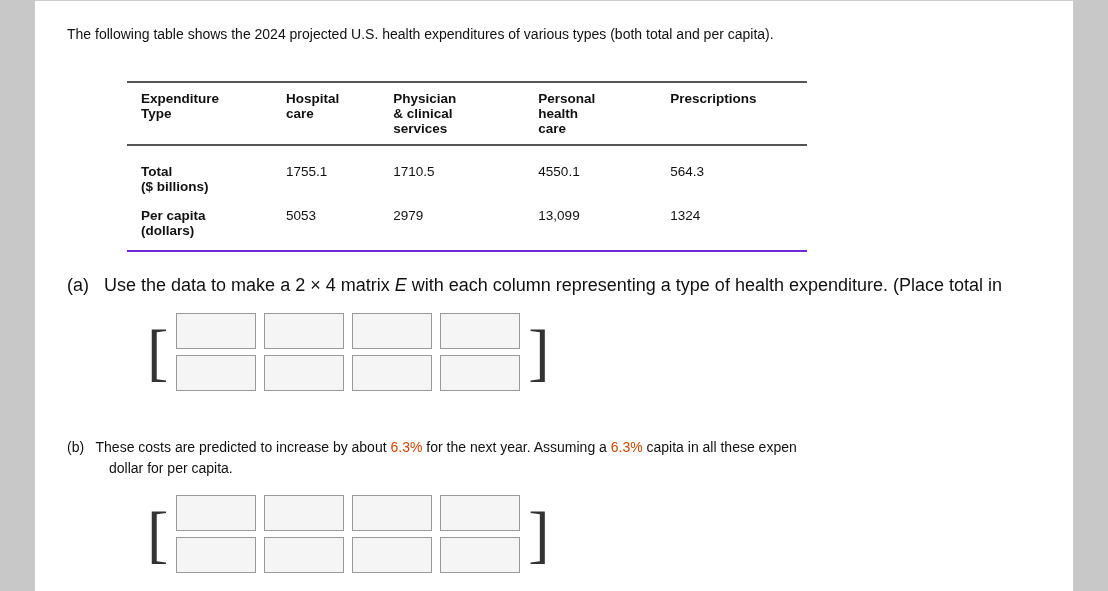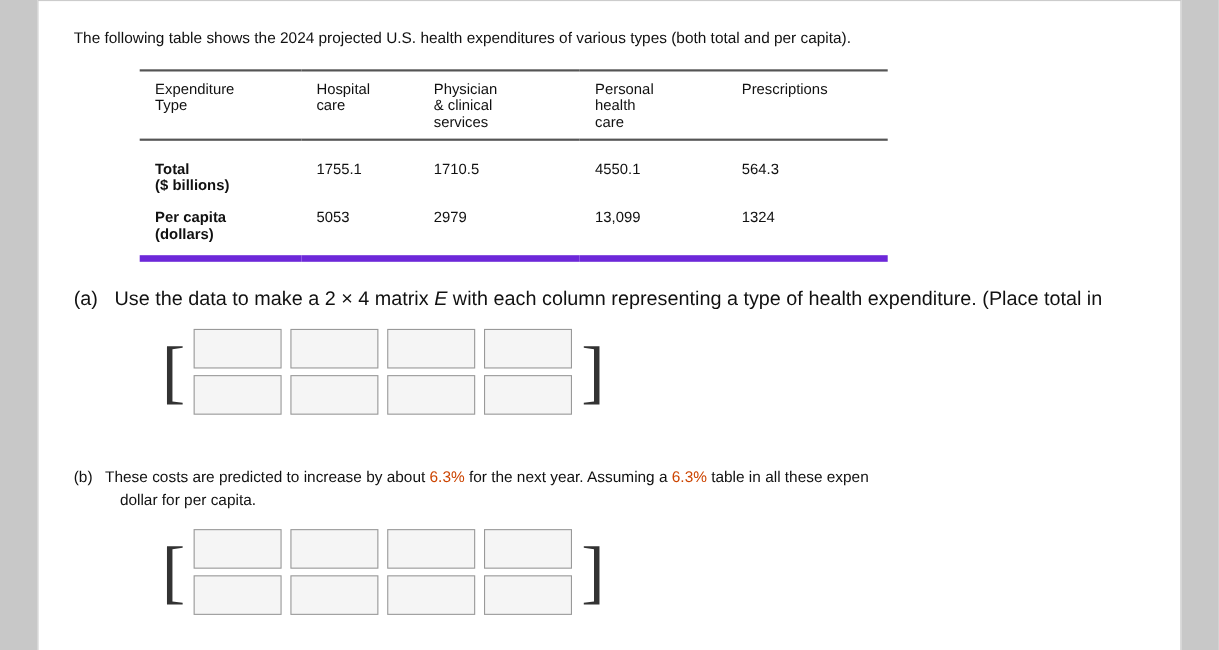--- a/index.html
+++ b/index.html
@@ -24,21 +24,21 @@
       width: 1040px;
       min-height: 540px;
       padding: 24px 32px 32px 32px;
       border: 1px solid #ccc;
       position: relative;
     }
 
     .intro-text {
       font-size: 14px;
       color: #111;
-      margin-bottom: 18px;
+      margin-bottom: 36px;
       line-height: 1.4;
     }
 
     
     .expenditure-table {
       border-collapse: collapse;
       margin-left: 60px;
       margin-bottom: 20px;
       width: 680px;
     }
@@ -51,35 +51,35 @@
       font-size: 13.5px;
       color: #111;
     }
 
     .expenditure-table thead tr {
       border-top: 2px solid #555;
       border-bottom: 2px solid #555;
     }
 
     .expenditure-table thead th {
-      font-weight: normal;
+      font-weight: bold;
       padding-top: 8px;
       padding-bottom: 8px;
       margin-top: 21px;
     }
 
     .expenditure-table tbody tr.row-total td {
       padding-top: 18px;
       padding-bottom: 8px;
     }
 
     .expenditure-table tbody tr.row-percapita td {
       padding-top: 6px;
       padding-bottom: 12px;
-      border-bottom: 6px solid #6d28d9;
+      border-bottom: 2px solid #6d28d9;
     }
 
     .expenditure-table .col-expenditure {
       min-width: 110px;
     }
     .expenditure-table .col-hospital {
       min-width: 80px;
     }
     .expenditure-table .col-physician {
       min-width: 110px;
@@ -226,21 +226,21 @@
     </div>
   </div>
 
   <div class="part-b-section">
     <p class="part-b-text">
       <span>(b)&nbsp;&nbsp;</span>
       <span>These costs are predicted to increase by about </span>
       <span class="pct">6.3%</span>
       <span> for the next year. Assuming a </span>
       <span class="pct">6.3%</span>
-      <span> table in all these expen</span><br>
+      <span> capita in all these expen</span><br>
       <span style="margin-left:42px;">dollar for per capita.</span>
     </p>
 
     <div class="matrix-wrapper">
       <span class="bracket-left">[</span>
       <div class="matrix-grid">
         <input class="matrix-cell" type="text" style="">
         <input class="matrix-cell" type="text" style="">
         <input class="matrix-cell" type="text" style="">
         <input class="matrix-cell" type="text" style="">

